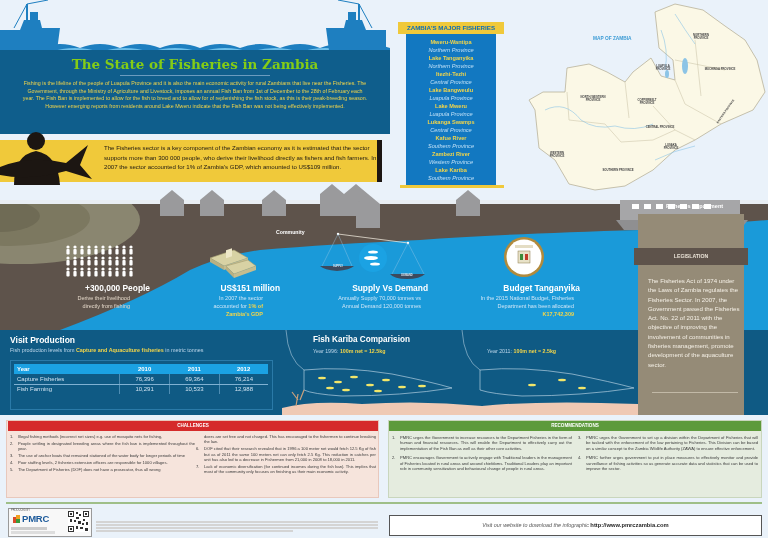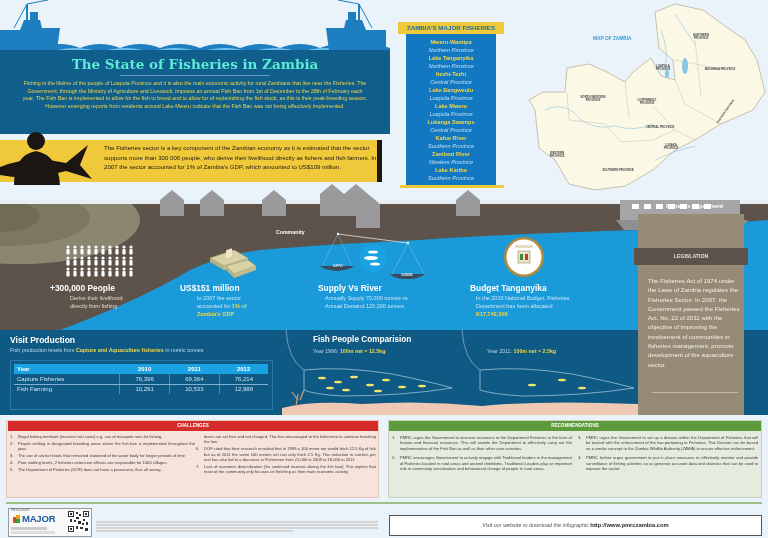--- a/index.html
+++ b/index.html
@@ -8,21 +8,21 @@
 
   .abs { position: absolute; }
 
   
   .ship { position: absolute; top: 0; width: 64px; height: 58px; }
   .ship-left { left: 0; }
   .ship-right { left: 322px; }
   .waves { position: absolute; left: 0; top: 36px; width: 390px; height: 22px; }
   .hero { position: absolute; left: 0; top: 50px; width: 390px; height: 84px; background: #0f5e8c; }
   .hero-title { position: absolute; left: 0; top: 6px; width: 390px; text-align: center;
-    font-family: "DejaVu Serif", serif; font-weight: bold; font-size: 13.5px; color: #5eead4; }
+    font-family: "DejaVu Serif", serif; font-weight: bold; font-size: 13.5px; color: #84cc16; }
   .hero-rule { position: absolute; left: 120px; top: 25px; width: 150px; height: 1px; background: #6a9bbf; }
   .hero-text { position: absolute; left: 22px; top: 30px; width: 346px; text-align: center;
     font-size: 5.3px; line-height: 7.6px; color: #f2d54a; }
 
   .yellow-band { position: absolute; left: 0; top: 140px; width: 382px; height: 42px; background: #f0c93a; }
   .yellow-band .dark-edge { position: absolute; right: 0; top: 0; width: 5px; height: 42px; background: #1c1612; }
   .fisher { position: absolute; left: 0; top: 115px; width: 100px; height: 70px; }
   .sector-text { position: absolute; left: 104px; top: 143px; width: 278px;
     font-size: 6.1px; line-height: 9.5px; color: #1f1a14; }
 
@@ -39,21 +39,21 @@
   .map-title { position: absolute; left: 593px; top: 36px; font-weight: bold; font-size: 4.8px; color: #3b9bd5; }
   .map { position: absolute; left: 525px; top: 0; width: 243px; height: 200px; }
   .map-label { position: absolute; font-size: 2.8px; font-weight: bold; color: #444; text-align: center; line-height: 3.4px; }
 
   
   .ground { position: absolute; left: 0; top: 200px; width: 768px; height: 130px; }
   .houses { position: absolute; left: 0; top: 180px; width: 768px; height: 50px; }
   .fd-label { position: absolute; left: 666px; top: 203px; font-weight: bold; font-size: 5.6px; color: #ffffff; }
   .community-label { position: absolute; left: 276px; top: 229px; font-weight: bold; font-size: 5.2px; color: #ffffff; }
 
-  .stat { position: absolute; text-align: left; }
+  .stat { position: absolute; text-align: right; }
   .stat-title { font-weight: bold; font-size: 8.4px; color: #ffffff; line-height: 11px; }
   .stat-text { font-size: 5.5px; line-height: 8px; color: #cfe6f7; }
   .stat-text .hl { color: #f2d54a; font-weight: bold; }
   .stat-people .stat-text { color: #e4d8c9; }
 
   .people-icons { position: absolute; left: 65px; top: 245px; width: 68px; height: 33px; }
   .money { position: absolute; left: 208px; top: 248px; width: 50px; height: 30px; }
   .scale { position: absolute; left: 320px; top: 232px; width: 105px; height: 50px; }
   .seal { position: absolute; left: 503px; top: 236px; width: 42px; height: 42px; }
 
@@ -316,21 +316,21 @@
   <circle cx="53" cy="26" r="14" fill="#1ba2e3"></circle>
   <g fill="#ffffff">
       <ellipse cx="53" cy="20" rx="5" ry="1.6"></ellipse>
       <ellipse cx="51" cy="26" rx="7" ry="2"></ellipse>
       <ellipse cx="55" cy="32" rx="5" ry="1.6"></ellipse>
     </g>
 </svg>
 <div class="abs" style="left:321px;top:265px;width:34px;text-align:center;font-size:2.6px;font-weight:bold;color:#dfe6ee;">SUPPLY</div>
 <div class="abs" style="left:390px;top:274px;width:34px;text-align:center;font-size:2.6px;font-weight:bold;color:#dfe6ee;">DEMAND</div>
 <div class="stat" style="left:318px;top:283px;width:110px;">
-  <div class="stat-title">Supply Vs River</div>
+  <div class="stat-title">Supply Vs Demand</div>
   <div class="stat-text" style="width:96px;margin:0 auto;">Annually Supply 70,000 tonnes vs Annual Demand 120,000 tonnes</div>
 </div>
 
 <svg class="seal" viewBox="0 0 42 42">
   <circle cx="21" cy="21" r="20" fill="#b28a3c"></circle>
   <circle cx="21" cy="21" r="17.5" fill="#ffffff"></circle>
   <rect x="15" y="15" width="12" height="12" fill="#e8e2c8" stroke="#8a7a4a" stroke-width="0.5"></rect>
   <rect x="17" y="18" width="3" height="6" fill="#3a8a3a"></rect>
     <rect x="22" y="18" width="3" height="6" fill="#c23a2a"></rect>
   <rect x="12" y="9" width="18" height="3" fill="#e4ddc4"></rect>
@@ -397,21 +397,21 @@
     </tr>
     <tr>
       <td>Fish Farming</td>
       <td>10,291</td>
       <td>10,533</td>
       <td>12,988</td>
     </tr>
   </tbody>
 </table>
 
-<div class="fc-title">Fish People Comparision</div>
+<div class="fc-title">Fish Kariba Comparision</div>
 <div class="fc-sub1"><span>Year 1996: </span><span class="hl-y">100m net = 12.5kg</span></div>
 <div class="fc-sub2"><span>Year 2011: </span><span class="hl-y">100m net = 2.5kg</span></div>
 
 <div class="ch-panel"></div>
 <div class="ch-head">CHALLENGES</div>
 <div class="list-col" style="left:10px;top:434px;width:185px;">
   <ol>
     <li><span class="num">1.</span><span>Illegal fishing methods (incorrect net sizes) e.g. use of mosquito nets for fishing,</span></li>
     <li><span class="num">2.</span><span>People settling in designated breeding areas where the fish ban is implemented throughout the year.</span></li>
     <li><span class="num">3.</span><span>The use of anchor boats that remained stationed of the water body for longer periods of time</span></li>
@@ -444,21 +444,21 @@
 
 <div class="green-rule"></div>
 
 <div class="logo-box"></div>
 <div class="logo-prod">PRODUCED BY</div>
 <svg class="logo-mark" viewBox="0 0 8 8">
   <rect x="0" y="2" width="4" height="6" fill="#d84a2a"></rect>
     <rect x="3" y="0" width="4" height="4" fill="#f0a020"></rect>
     <rect x="3" y="4" width="4" height="4" fill="#3a9a3a"></rect>
 </svg>
-<div class="logo-text">MAJOR</div>
+<div class="logo-text">PMRC</div>
 <div class="logo-small">
   <div style="height:2.8px;background:#ccc;margin-bottom:1px;width:36px;"></div>
   <div style="height:2.8px;background:#ddd;width:44px;"></div>
 </div>
 <svg class="qr" viewBox="0 0 21 21">
   <rect width="21" height="21" fill="#fff"></rect>
   <g fill="#333">
     <rect x="0" y="0" width="6" height="6"></rect>
       <rect x="15" y="0" width="6" height="6"></rect>
       <rect x="0" y="15" width="6" height="6"></rect>

